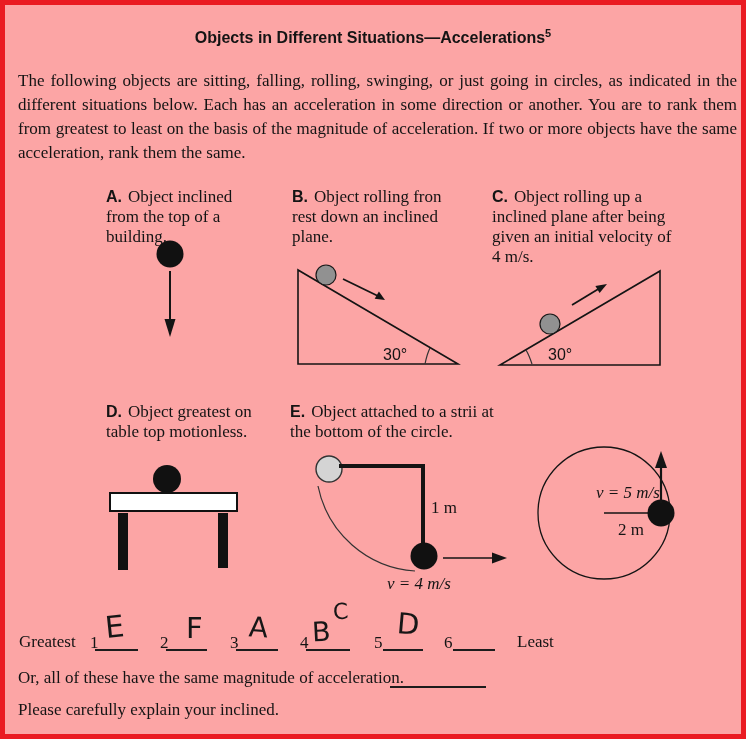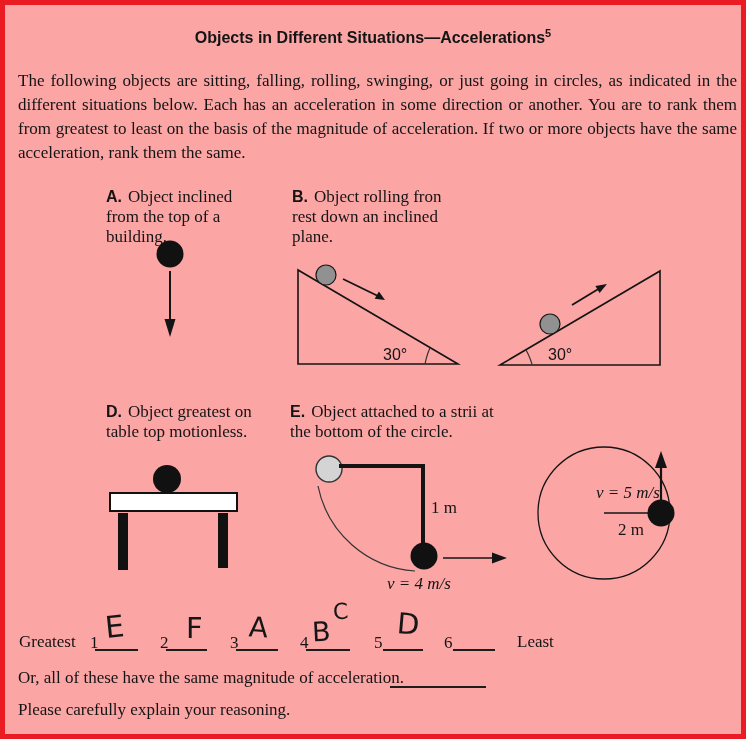--- a/index.html
+++ b/index.html
@@ -53,20 +53,23 @@
   <div class="abs intro">The following objects are sitting, falling, rolling, swinging, or just going in circles, as indicated in the different situations below. Each has an acceleration in some direction or another. You are to rank them from greatest to least on the basis of the magnitude of acceleration. If two or more objects have the same acceleration, rank them the same.</div>
 
   <div class="abs sit" style="left:101px;top:182px;width:145px">
     <span class="sit-label">A.</span><span>Object inclined from the top of a building.</span>
   </div>
 
   <div class="abs sit" style="left:287px;top:182px;width:175px">
     <span class="sit-label">B.</span><span>Object rolling fron rest down an inclined plane.</span>
   </div>
 
+  <div class="abs sit" style="left:487px;top:182px;width:180px">
+    <span class="sit-label">C.</span><span>Object rolling up a inclined plane after being given an initial velocity of 4 m/s.</span>
+  </div>
 
   <svg class="abs" style="left:140px;top:230px" width="56" height="108" viewBox="0 0 56 108">
     <circle cx="25" cy="19" r="13.5" fill="#111"></circle>
     <line x1="25" y1="36" x2="25" y2="86" stroke="#141414" stroke-width="2"></line>
     <polygon points="25,102 19.5,84 30.5,84" fill="#141414"></polygon>
   </svg>
 
   <svg class="abs" style="left:286px;top:258px" width="176" height="106" viewBox="0 0 176 106">
     <path d="M 7 7 L 7 101 L 167 101 Z" fill="none" stroke="#141414" stroke-width="1.6"></path>
     <circle cx="35" cy="12" r="10" fill="#919191" stroke="#1a1a1a" stroke-width="1.2"></circle>
@@ -149,15 +152,15 @@
 
     <span class="rk rk-num" style="left:439px">6</span>
     <span class="rk-blank" style="left:448px;width:42px"></span>
 
     <span class="abs rk rk-word" style="left:512px">Least</span>
   </div>
 
   <div class="abs footer-line" style="left:13px;top:663px">Or, all of these have the same magnitude of acceleration.</div>
   <span class="abs blank-long"></span>
 
-  <div class="abs footer-line" style="left:13px;top:695px">Please carefully explain your reasoning.</div>
+  <div class="abs footer-line" style="left:13px;top:695px">Please carefully explain your inclined.</div>
 
 </div>
 
 </body></html>

